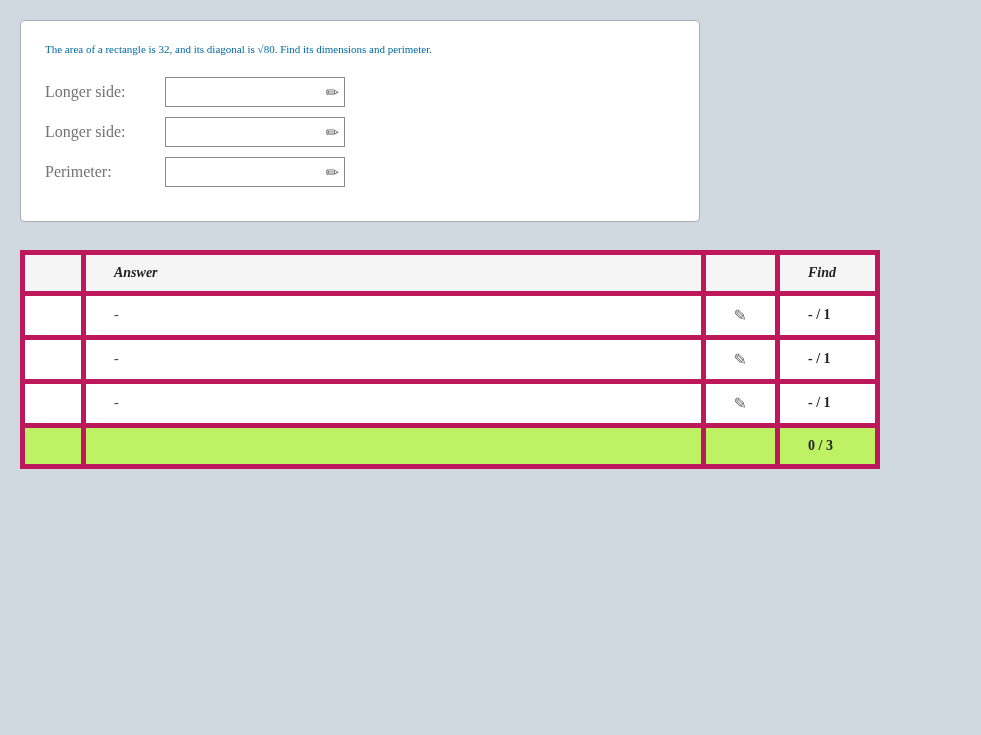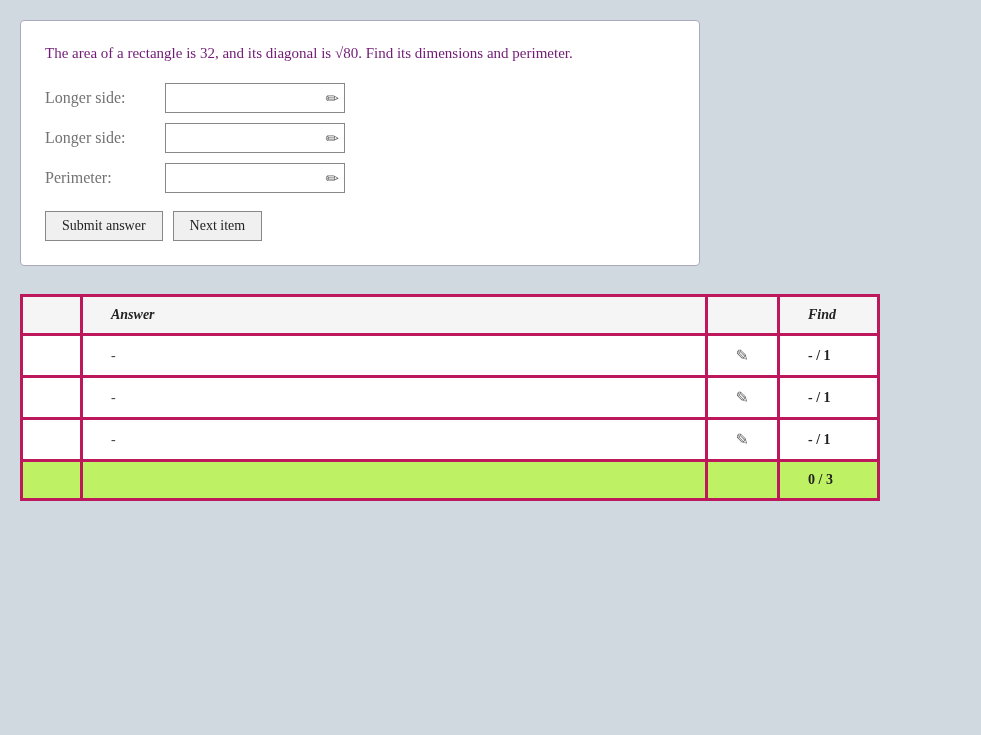--- a/index.html
+++ b/index.html
@@ -19,24 +19,24 @@
     .question-box {
       background-color: #ffffff;
       border: 1px solid #aab;
       border-radius: 4px;
       padding: 20px 24px 24px 24px;
       max-width: 680px;
       margin-bottom: 28px;
     }
 
     .question-text {
-      font-size: 15px;
+      font-size: 11px;
       line-height: 1.6;
       margin-bottom: 18px;
-      color: #701a75;
+      color: #0369a1;
     }
 
     .field-row {
       display: flex;
       align-items: center;
       margin-bottom: 10px;
     }
 
     .field-label {
       width: 120px;
@@ -99,21 +99,21 @@
 
     .answers-table {
       width: 100%;
       border-collapse: collapse;
       background: #fff;
       border: 1px solid #aaa;
     }
 
     .answers-table th,
     .answers-table td {
-      border: 3px solid #be185d;
+      border: 5px solid #be185d;
       padding: 10px 28px;
       text-align: left;
       font-size: 14px;
       font-family: Georgia, serif;
     }
 
     .answers-table th {
       background: #f5f5f5;
       font-weight: bold;
       font-style: italic;
@@ -178,24 +178,20 @@
   </div>
 
   <div class="field-row">
     <span class="field-label">Perimeter:</span>
     <div class="field-input-wrap">
       <input class="field-input" type="text" style="">
       <span class="pencil-icon">✏</span>
     </div>
   </div>
 
-  <div class="buttons-row">
-    <button class="btn">Submit answer</button>
-    <button class="btn">Next item</button>
-  </div>
 </div>
 
 <div class="answers-section">
   <table class="answers-table">
     <thead>
       <tr>
         <th class="col-num"></th>
         <th class="col-answer">Answer</th>
         <th class="col-icon"></th>
         <th class="col-score">Find</th>

